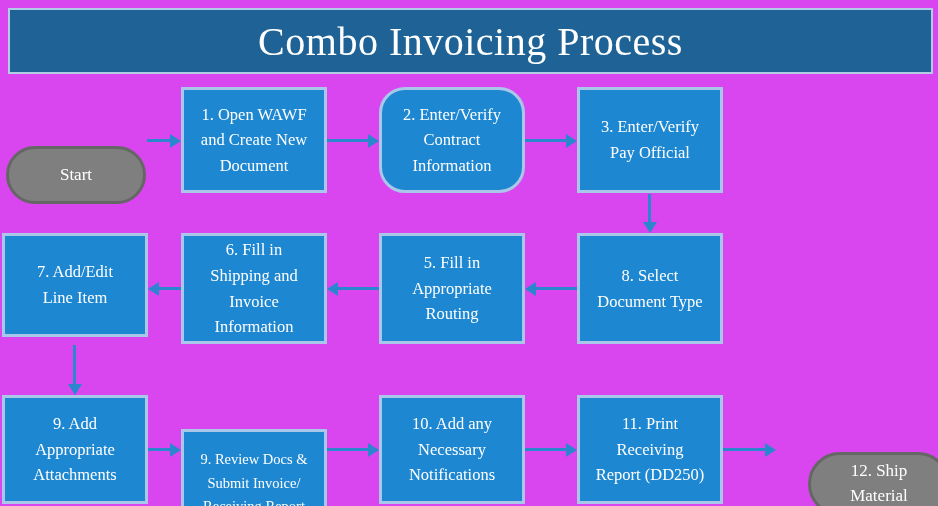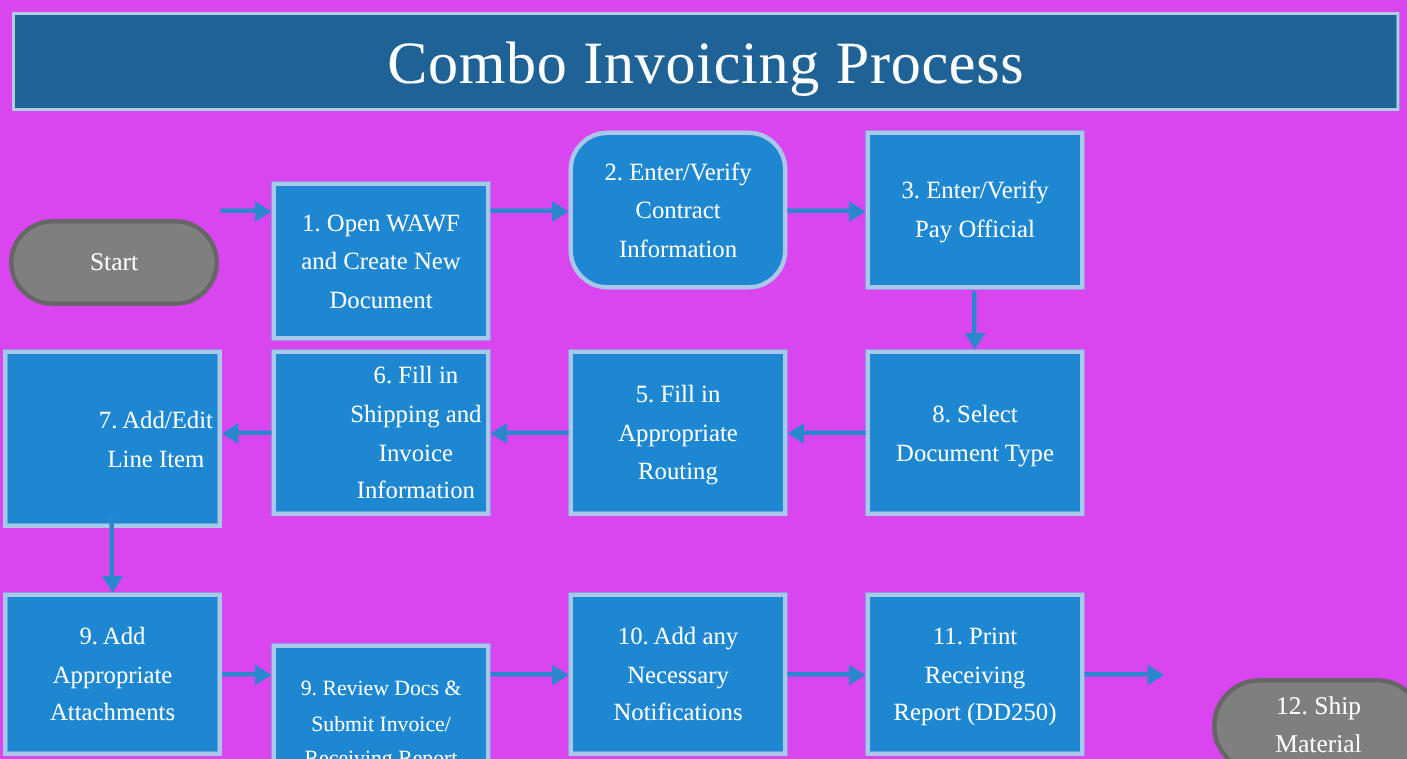--- a/index.html
+++ b/index.html
@@ -58,21 +58,21 @@
 
 <div class="canvas">
 
   <div class="banner">
     <span class="title">Combo Invoicing Process</span>
   </div>
 
   <div class="node terminal" style="left:6px;top:112px;width:140px;height:58px;border-radius:29px;">
     <span class="lbl">Start</span>
   </div>
-  <div class="node box" style="left:181px;top:87px;width:146px;height:106px;margin-top:34px;">
+  <div class="node box" style="left:181px;top:87px;width:146px;height:106px;">
     <span class="lbl">1. Open WAWF
 and Create New
 Document</span>
   </div>
   <div class="node box" style="left:379px;top:87px;width:146px;height:106px;border-radius:26px;">
     <span class="lbl">2. Enter/Verify
 Contract
 Information</span>
   </div>
   <div class="node box" style="left:577px;top:87px;width:146px;height:106px;">
@@ -82,27 +82,27 @@
 
   <div class="node box" style="left:577px;top:233px;width:146px;height:111px;">
     <span class="lbl">8. Select
 Document Type</span>
   </div>
   <div class="node box" style="left:379px;top:233px;width:146px;height:111px;">
     <span class="lbl">5. Fill in
 Appropriate
 Routing</span>
   </div>
-  <div class="node box" style="left:181px;top:233px;width:146px;height:111px;justify-content:flex-end;">
+  <div class="node box" style="left:181px;top:233px;width:146px;height:111px;">
     <span class="lbl">6. Fill in
 Shipping and
 Invoice
 Information</span>
   </div>
-  <div class="node box" style="left:2px;top:233px;width:146px;height:119px;justify-content:flex-end;">
+  <div class="node box" style="left:2px;top:233px;width:146px;height:104px;">
     <span class="lbl">7. Add/Edit
 Line Item</span>
   </div>
 
   <div class="node box" style="left:2px;top:395px;width:146px;height:109px;">
     <span class="lbl">9. Add
 Appropriate
 Attachments</span>
   </div>
   <div class="node box small" style="left:181px;top:395px;width:146px;height:109px;">

